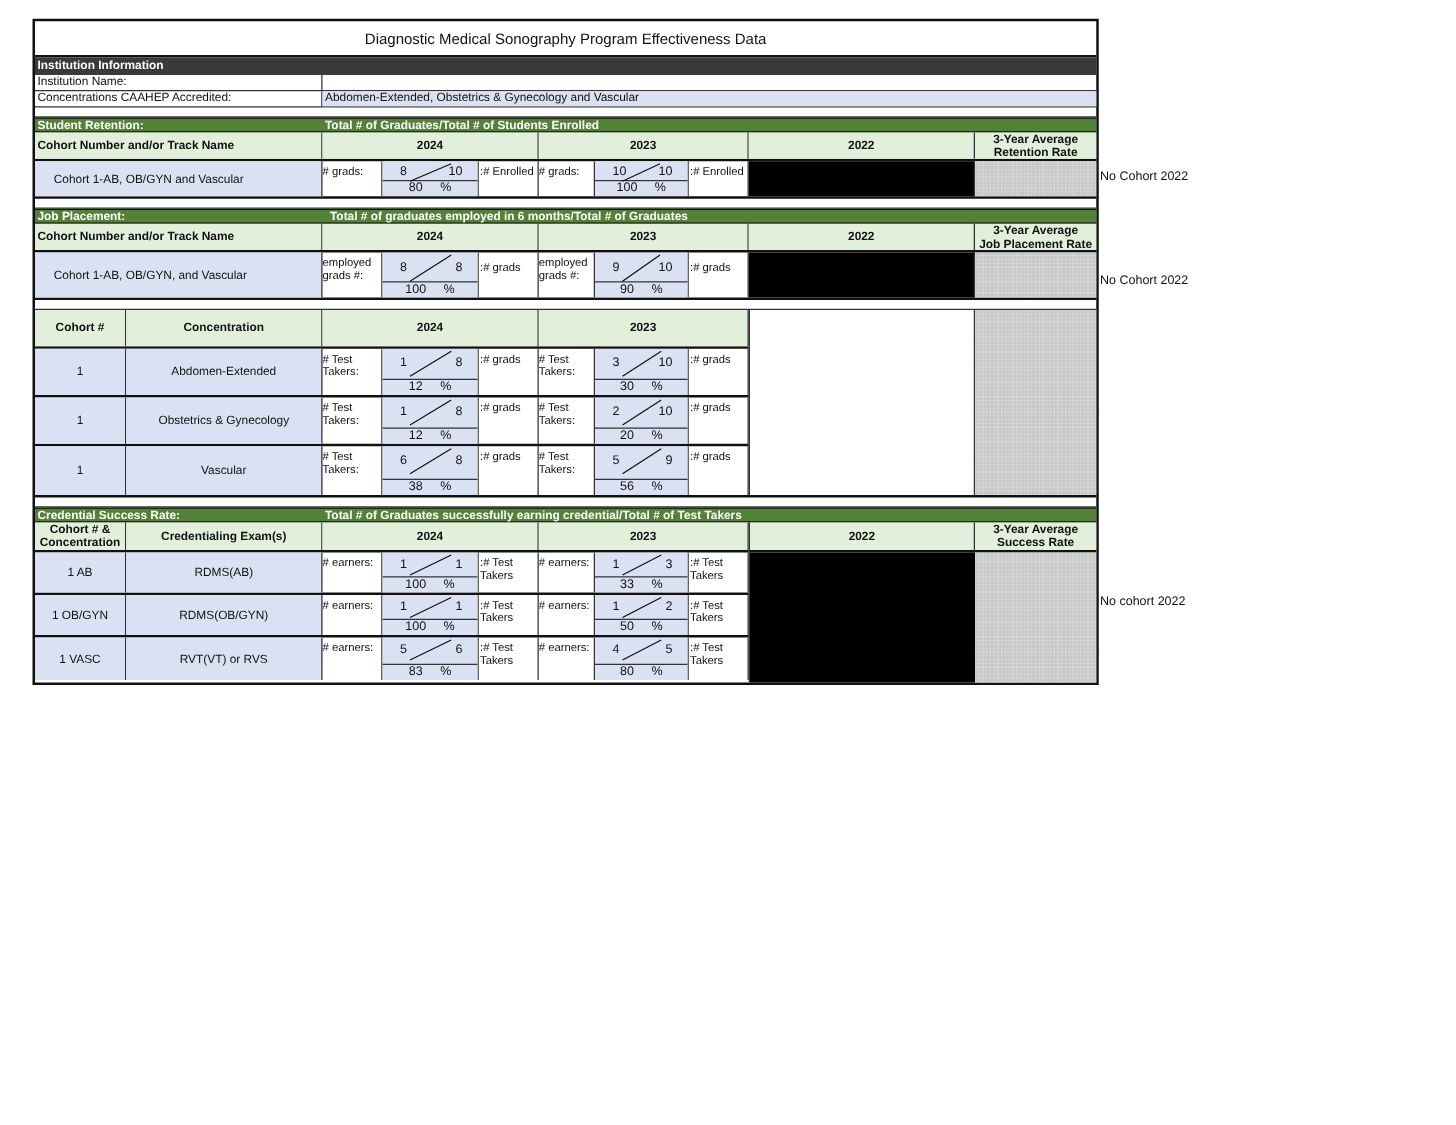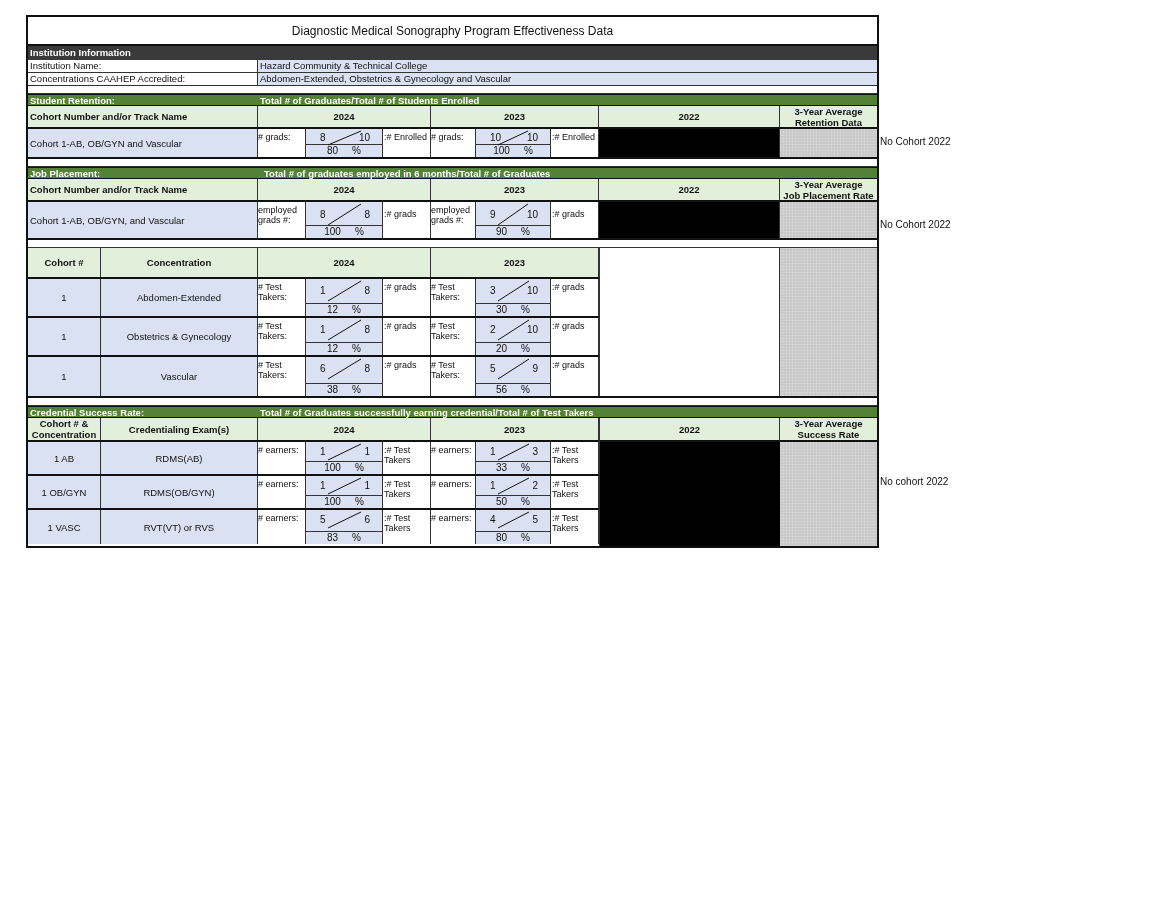--- a/index.html
+++ b/index.html
@@ -25,50 +25,49 @@
 .yb{display:flex;height:100%}
 .yb .lab{width:48px;text-align:left;padding-right:2px;border-right:1px solid #333;font-size:9px;line-height:10px;padding-top:3px}
 .yb .mid{width:77px;display:flex;flex-direction:column;border-right:1px solid #333}
 .yb .frac{flex:1;background:#d9e1f2;position:relative;border-bottom:1px solid #333}
 .yb .pct{height:12px;background:#d9e1f2;display:flex;justify-content:center;gap:14px;line-height:12px;font-size:10px}
 .yb .num1{position:absolute;left:14px;top:3px;font-size:10px}
 .yb .num2{position:absolute;right:12px;top:3px;font-size:10px}
 .yb .frac svg{position:absolute;left:0;top:0}
 .yb .rlab{flex:1;font-size:9px;line-height:10px;padding-top:3px;padding-left:1px}
 .center{display:flex;align-items:center;justify-content:center}
-.tl{display:flex;align-items:center;padding-left:2px}
+.tl{display:flex;align-items:center;padding-left:15px}
 </style>
 </head>
 <body>
 
 <div id="sheet">
   <div class="title">Diagnostic Medical Sonography Program Effectiveness Data</div>
   <div class="darkbar">Institution Information</div>
   <div class="row info">
     <div class="c" style="width:230px">Institution Name:</div>
-    <div class="c lblue" style="flex:1;border-right:none">Hazard Community &amp; Technical College</div>
   </div>
   <div class="row info">
     <div class="c" style="width:230px">Concentrations CAAHEP Accredited:</div>
     <div class="c lblue" style="flex:1;border-right:none">Abdomen-Extended, Obstetrics &amp; Gynecology and Vascular</div>
   </div>
   <div class="gap"></div>
 
   <div class="greenbar row">
     <span style="left:2px">Student Retention:</span>
     <span style="left:232px">Total # of Graduates/Total # of Students Enrolled</span>
   </div>
   <div class="row hrow" style="height:23px">
     <div class="c hdr left" style="width:230px">Cohort Number and/or Track Name</div>
     <div class="c hdr" style="width:173px">2024</div>
     <div class="c hdr" style="width:168px">2023</div>
     <div class="c hdr" style="width:181px">2022</div>
     <div class="c hdr" style="flex:1;border-right:none;flex-direction:column">
         <span>3-Year Average</span>
-        <span>Retention Data</span>
+        <span>Retention Rate</span>
       </div>
   </div>
   <div class="row drow" style="height:30px">
     <div class="c lblue tl" style="width:230px">Cohort 1-AB, OB/GYN and Vascular</div>
     <div class="c" style="width:173px">
       <div class="yb">
           <div class="lab"># grads:</div>
         <div class="mid">
             <div class="frac">
               <svg width="77" height="18">

